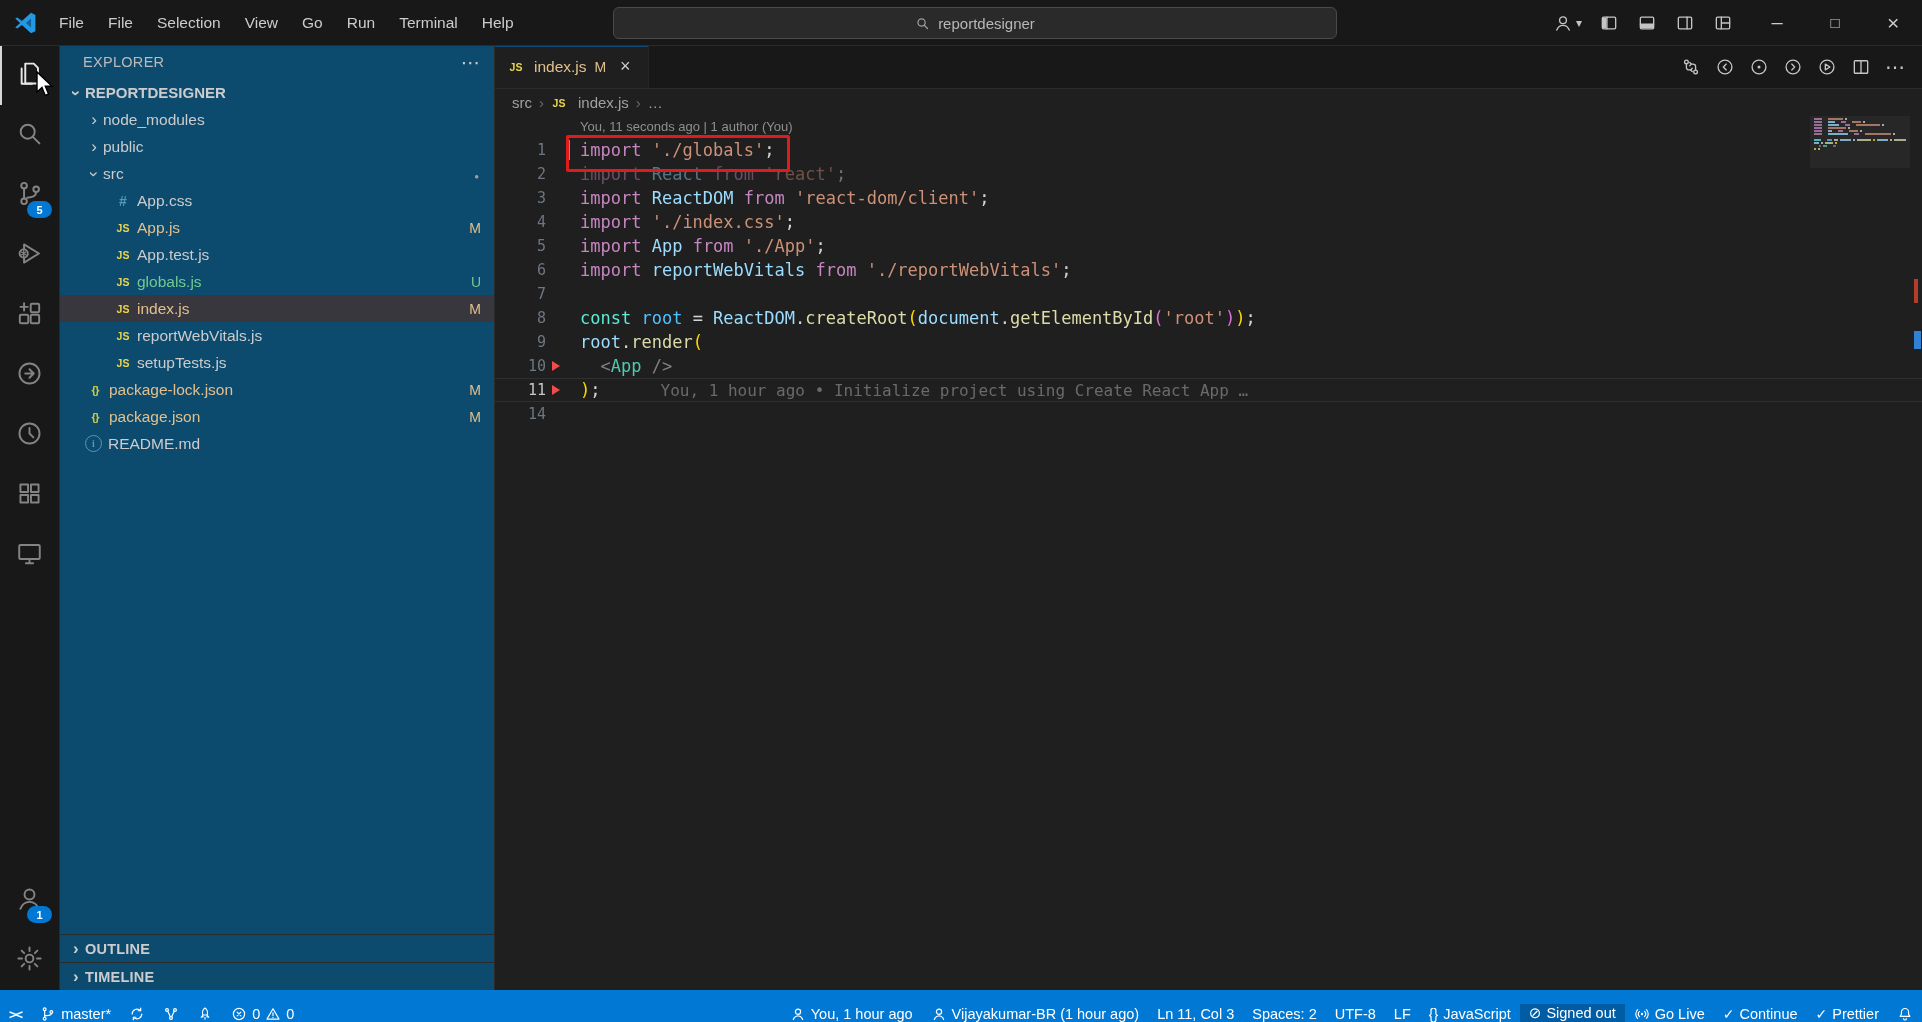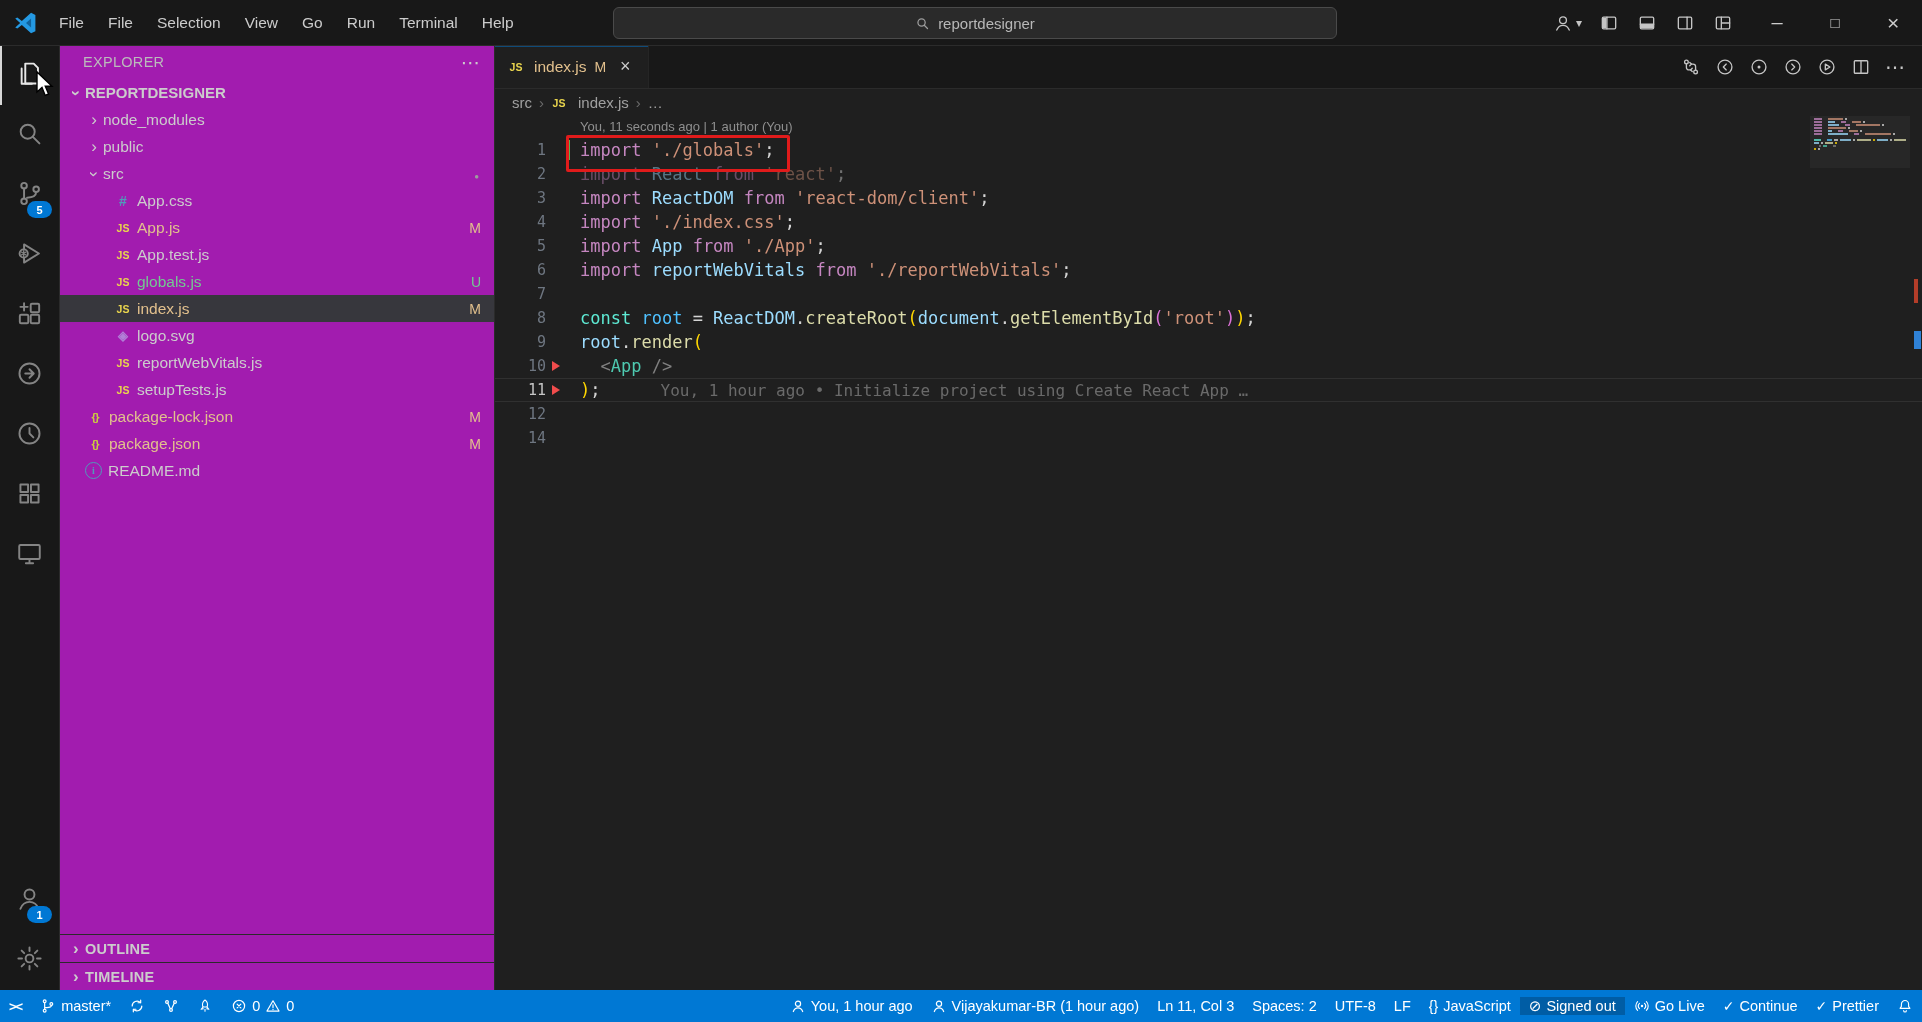--- a/index.html
+++ b/index.html
@@ -32,21 +32,21 @@
   .activitybar{position:absolute;top:45px;left:0;bottom:32px;width:59px;background:#181818;border-right:1px solid #2b2b2b;
     display:flex;flex-direction:column;z-index:10}
   .ab-top{flex:1}
   .ab-slot{position:relative;width:59px;height:60px;display:flex;align-items:center;justify-content:center;color:#848484}
   .ab-slot.active{color:#e7e7e7;box-shadow:inset 2px 0 0 #d7d7d7}
   .ab-slot svg{width:29px;height:29px}
   .ab-badge{position:absolute;right:7px;bottom:7px;min-width:17px;height:17px;padding:0 4px;border-radius:9px;
     background:#0078d4;color:#fff;font-size:11px;font-weight:700;display:flex;align-items:center;justify-content:center}
 
   
-  .sidebar{position:absolute;top:45px;left:59px;bottom:32px;width:435px;background:#a21caf;border-right:1px solid #2b2b2b;z-index:5}
+  .sidebar{position:absolute;top:45px;left:59px;bottom:32px;width:435px;background:#0c4a6e;border-right:1px solid #2b2b2b;z-index:5}
   .sb-head{height:34px;display:flex;align-items:center;padding:0 14px 0 24px;font-size:14.5px;color:#bbbbbb;letter-spacing:.3px}
   .sb-head .spacer{flex:1}
   .more-ico::before{content:"⋯";font-size:19px;color:#cccccc}
   .sb-root{height:27px;display:flex;align-items:center;padding-left:8px;font-weight:700;font-size:15px;color:#cccccc}
   .chev{display:inline-block;width:18px;text-align:center;color:#cccccc;font-size:17px;flex:none}
   .chev::before{content:"›";display:inline-block}
   .chev.open::before{transform:rotate(90deg);display:inline-block}
   .trow{height:27px;display:flex;align-items:center;font-size:15.5px;color:#cccccc;cursor:default}
   .trow.sel{background:#37373d}
   .trow.d1{padding-left:26px}
@@ -114,21 +114,21 @@
   .mmrow{height:3px;white-space:nowrap;overflow:hidden}
   .mseg{display:inline-block;height:2px;background:currentColor;margin-right:2px;vertical-align:top;opacity:.75}
   .msp{background:transparent}
   .ruler{position:absolute;top:0;right:0;bottom:0;width:14px}
   .rm1{position:absolute;right:4px;top:163px;width:4px;height:24px;background:rgba(188,63,42,.95)}
   .rm2{position:absolute;right:1px;top:215px;width:7px;height:18px;background:#2f81d6}
 
   
   .statusbar{position:absolute;left:0;right:0;bottom:0;height:32px;background:#0078d4;color:#ffffff;
     display:flex;justify-content:space-between;font-size:14.5px;z-index:30}
-  .sgroup{display:flex;align-items:center}
+  .sgroup{display:flex;align-items:flex-end}
   .sitem{display:flex;align-items:center;gap:5px;padding:0 9px;white-space:nowrap}
   .sitem.emph{background:rgba(0,0,0,.22)}
   .sic{display:inline-flex;align-items:center;justify-content:center}
   .sic svg{width:16px;height:16px}
   .ticon{font-size:14px;font-weight:400}
   .ticon-braces::before{content:"{}"}
   .ticon-check::before{content:"✓"}
   .ticon-circle-slash::before{content:"⊘";font-size:15px}
   .ticon-remote::before{content:"><";font-weight:700;font-size:13px;letter-spacing:-1px}
 
@@ -336,24 +336,20 @@
           <span class="fico js-ico"></span>
           <span class="flabel untracked">globals.js</span>
           <span class="fbadge untracked">U</span>
         </div>
         <div class="trow d2 sel">
           <span class="fico js-ico"></span>
           <span class="flabel modified">index.js</span>
           <span class="fbadge modified">M</span>
         </div>
         <div class="trow d2">
-          <span class="fico svg-ico"></span>
-          <span class="flabel">logo.svg</span>
-        </div>
-        <div class="trow d2">
           <span class="fico js-ico"></span>
           <span class="flabel">reportWebVitals.js</span>
         </div>
         <div class="trow d2">
           <span class="fico js-ico"></span>
           <span class="flabel">setupTests.js</span>
         </div>
         <div class="trow d1">
           <span class="fico json-ico"></span>
           <span class="flabel modified">package-lock.json</span>
@@ -446,21 +442,20 @@
           <div class="cline dim"><span class="lnum">2</span><span class="lmark"></span><span class="ltext"><span class="tk-kw">import</span><span class="tk-pl"> </span><span class="tk-var">React</span><span class="tk-pl"> </span><span class="tk-kw">from</span><span class="tk-pl"> </span><span class="tk-str">'react'</span><span class="tk-pl">;</span></span></div>
           <div class="cline"><span class="lnum">3</span><span class="lmark"></span><span class="ltext"><span class="tk-kw">import</span><span class="tk-pl"> </span><span class="tk-var">ReactDOM</span><span class="tk-pl"> </span><span class="tk-kw">from</span><span class="tk-pl"> </span><span class="tk-str">'react-dom/client'</span><span class="tk-pl">;</span></span></div>
           <div class="cline"><span class="lnum">4</span><span class="lmark"></span><span class="ltext"><span class="tk-kw">import</span><span class="tk-pl"> </span><span class="tk-str">'./index.css'</span><span class="tk-pl">;</span></span></div>
           <div class="cline"><span class="lnum">5</span><span class="lmark"></span><span class="ltext"><span class="tk-kw">import</span><span class="tk-pl"> </span><span class="tk-var">App</span><span class="tk-pl"> </span><span class="tk-kw">from</span><span class="tk-pl"> </span><span class="tk-str">'./App'</span><span class="tk-pl">;</span></span></div>
           <div class="cline"><span class="lnum">6</span><span class="lmark"></span><span class="ltext"><span class="tk-kw">import</span><span class="tk-pl"> </span><span class="tk-var">reportWebVitals</span><span class="tk-pl"> </span><span class="tk-kw">from</span><span class="tk-pl"> </span><span class="tk-str">'./reportWebVitals'</span><span class="tk-pl">;</span></span></div>
           <div class="cline"><span class="lnum">7</span><span class="lmark"></span><span class="ltext"></span></div>
           <div class="cline"><span class="lnum">8</span><span class="lmark"></span><span class="ltext"><span class="tk-kw2">const</span><span class="tk-pl"> </span><span class="tk-cvar">root</span><span class="tk-pl"> = </span><span class="tk-var">ReactDOM</span><span class="tk-pl">.</span><span class="tk-fn">createRoot</span><span class="tk-b1">(</span><span class="tk-var">document</span><span class="tk-pl">.</span><span class="tk-fn">getElementById</span><span class="tk-b2">(</span><span class="tk-str">'root'</span><span class="tk-b2">)</span><span class="tk-b1">)</span><span class="tk-pl">;</span></span></div>
           <div class="cline"><span class="lnum">9</span><span class="lmark"></span><span class="ltext"><span class="tk-var">root</span><span class="tk-pl">.</span><span class="tk-fn">render</span><span class="tk-b1">(</span></span></div>
           <div class="cline"><span class="lnum">10</span><span class="lmark"><i class="gred"></i></span><span class="ltext"><span class="tk-pl">  </span><span class="tk-tagb">&lt;</span><span class="tk-tag">App</span><span class="tk-pl"> </span><span class="tk-tagb">/&gt;</span></span></div>
           <div class="cline cur"><span class="lnum act">11</span><span class="lmark"><i class="gred"></i></span><span class="ltext"><span class="tk-b1">)</span><span class="tk-pl">;</span><span class="blame">You, 1 hour ago • Initialize project using Create React App …</span></span></div>
-          <div class="cline"><span class="lnum">12</span><span class="lmark"></span><span class="ltext"></span></div>
           <div class="cline"><span class="lnum">14</span><span class="lmark"></span><span class="ltext"></span></div>
         </div>
       <div class="redbox"></div>
       <div class="minimap">
         <div class="mmslider"></div>
         <div>
             <div class="mmrow"><span class="mseg tk-kw" style="width: 8px;"></span><span class="mseg tk-pl msp" style="width: 2px;"></span><span class="mseg tk-str" style="width: 15px;"></span><span class="mseg tk-pl" style="width: 2px;"></span></div>
             <div class="mmrow"><span class="mseg tk-kw" style="width: 8px;"></span><span class="mseg tk-pl msp" style="width: 2px;"></span><span class="mseg tk-var" style="width: 7px;"></span><span class="mseg tk-pl msp" style="width: 2px;"></span><span class="mseg tk-kw" style="width: 5px;"></span><span class="mseg tk-pl msp" style="width: 2px;"></span><span class="mseg tk-str" style="width: 9px;"></span><span class="mseg tk-pl" style="width: 2px;"></span></div>
             <div class="mmrow"><span class="mseg tk-kw" style="width: 8px;"></span><span class="mseg tk-pl msp" style="width: 2px;"></span><span class="mseg tk-var" style="width: 11px;"></span><span class="mseg tk-pl msp" style="width: 2px;"></span><span class="mseg tk-kw" style="width: 5px;"></span><span class="mseg tk-pl msp" style="width: 2px;"></span><span class="mseg tk-str" style="width: 24px;"></span><span class="mseg tk-pl" style="width: 2px;"></span></div>
             <div class="mmrow"><span class="mseg tk-kw" style="width: 8px;"></span><span class="mseg tk-pl msp" style="width: 2px;"></span><span class="mseg tk-str" style="width: 18px;"></span><span class="mseg tk-pl" style="width: 2px;"></span></div>

